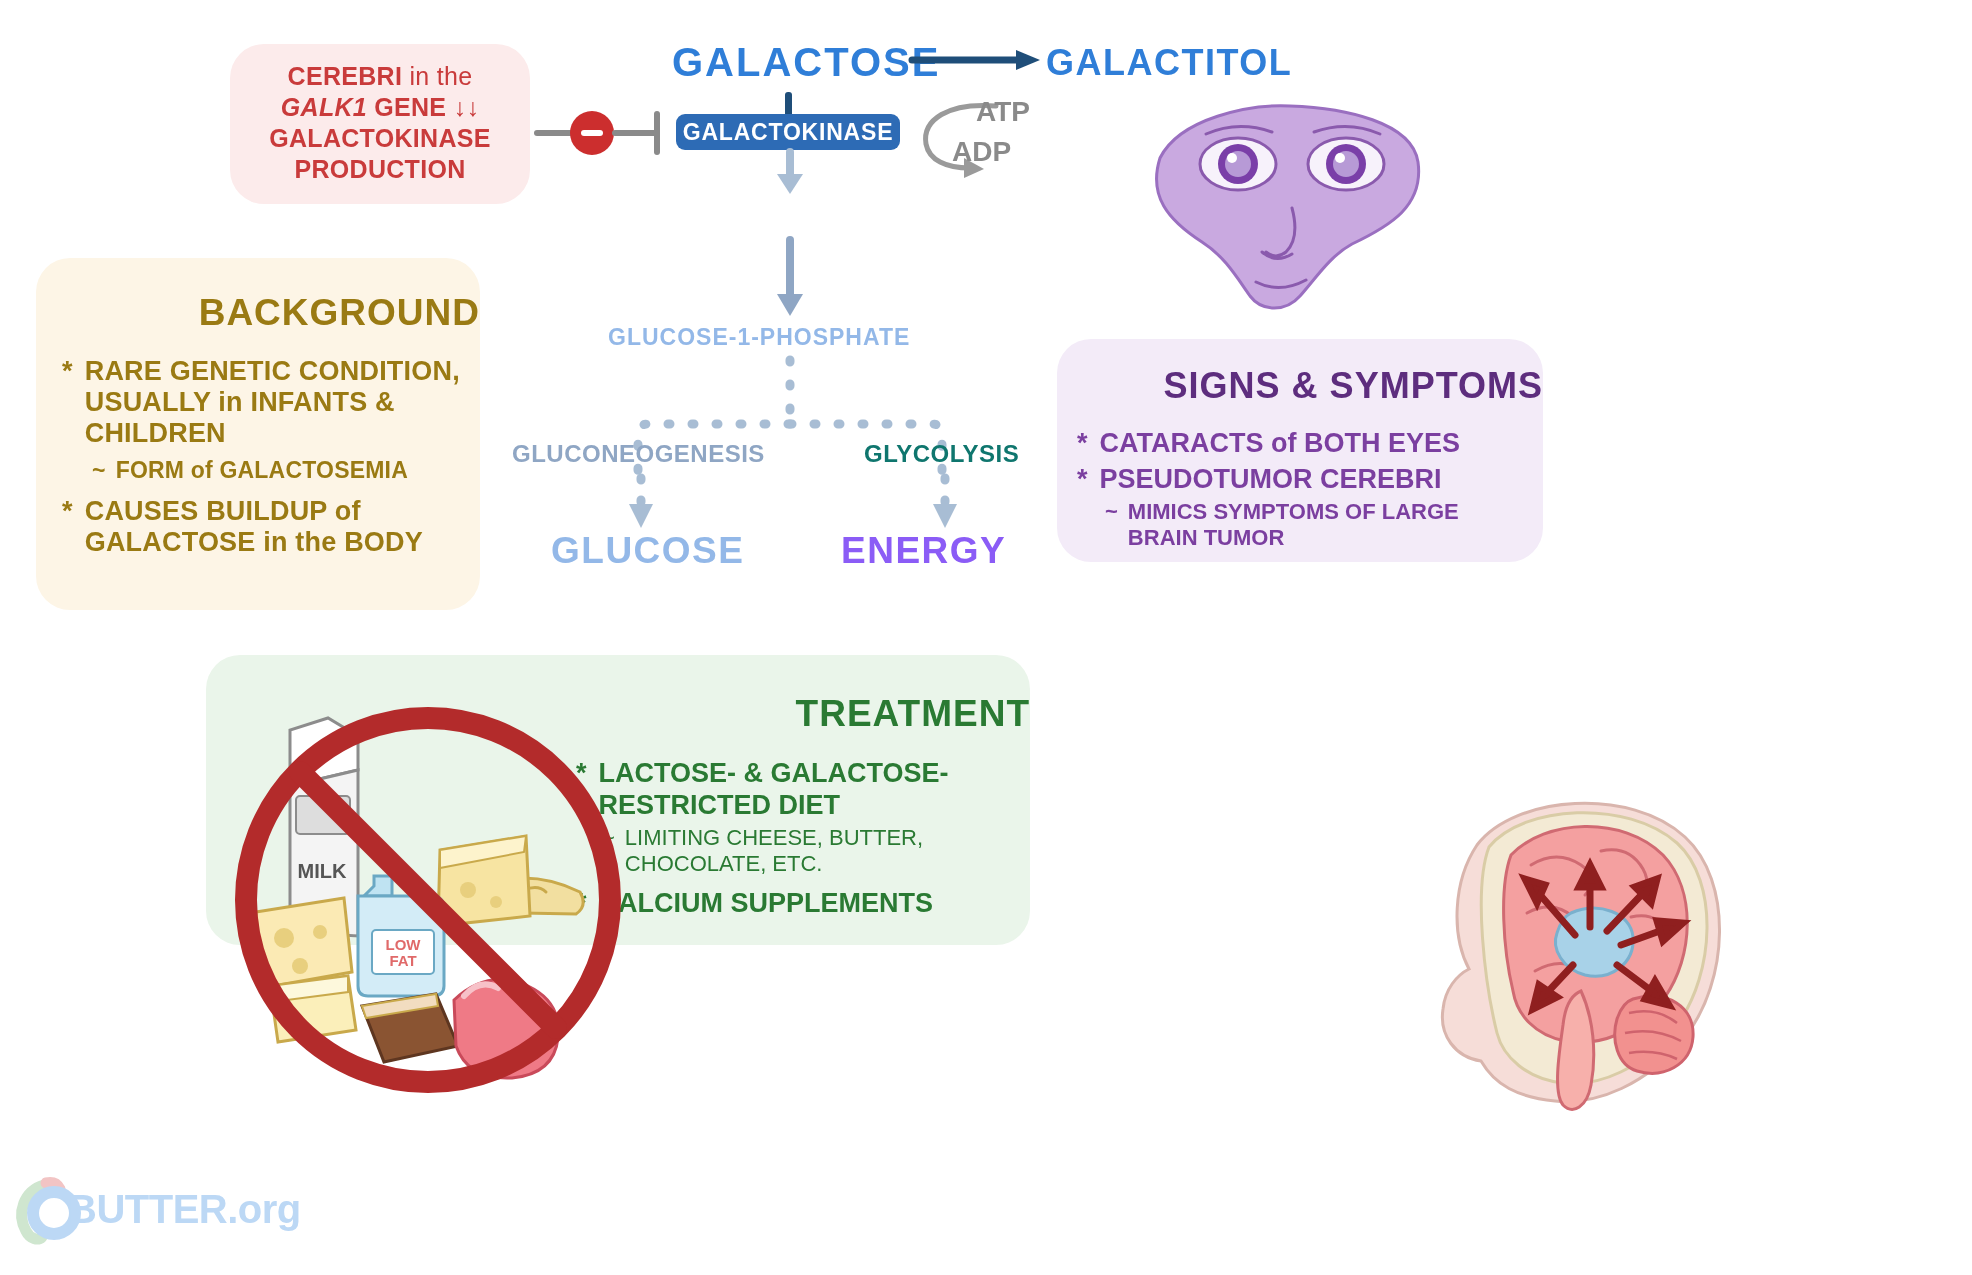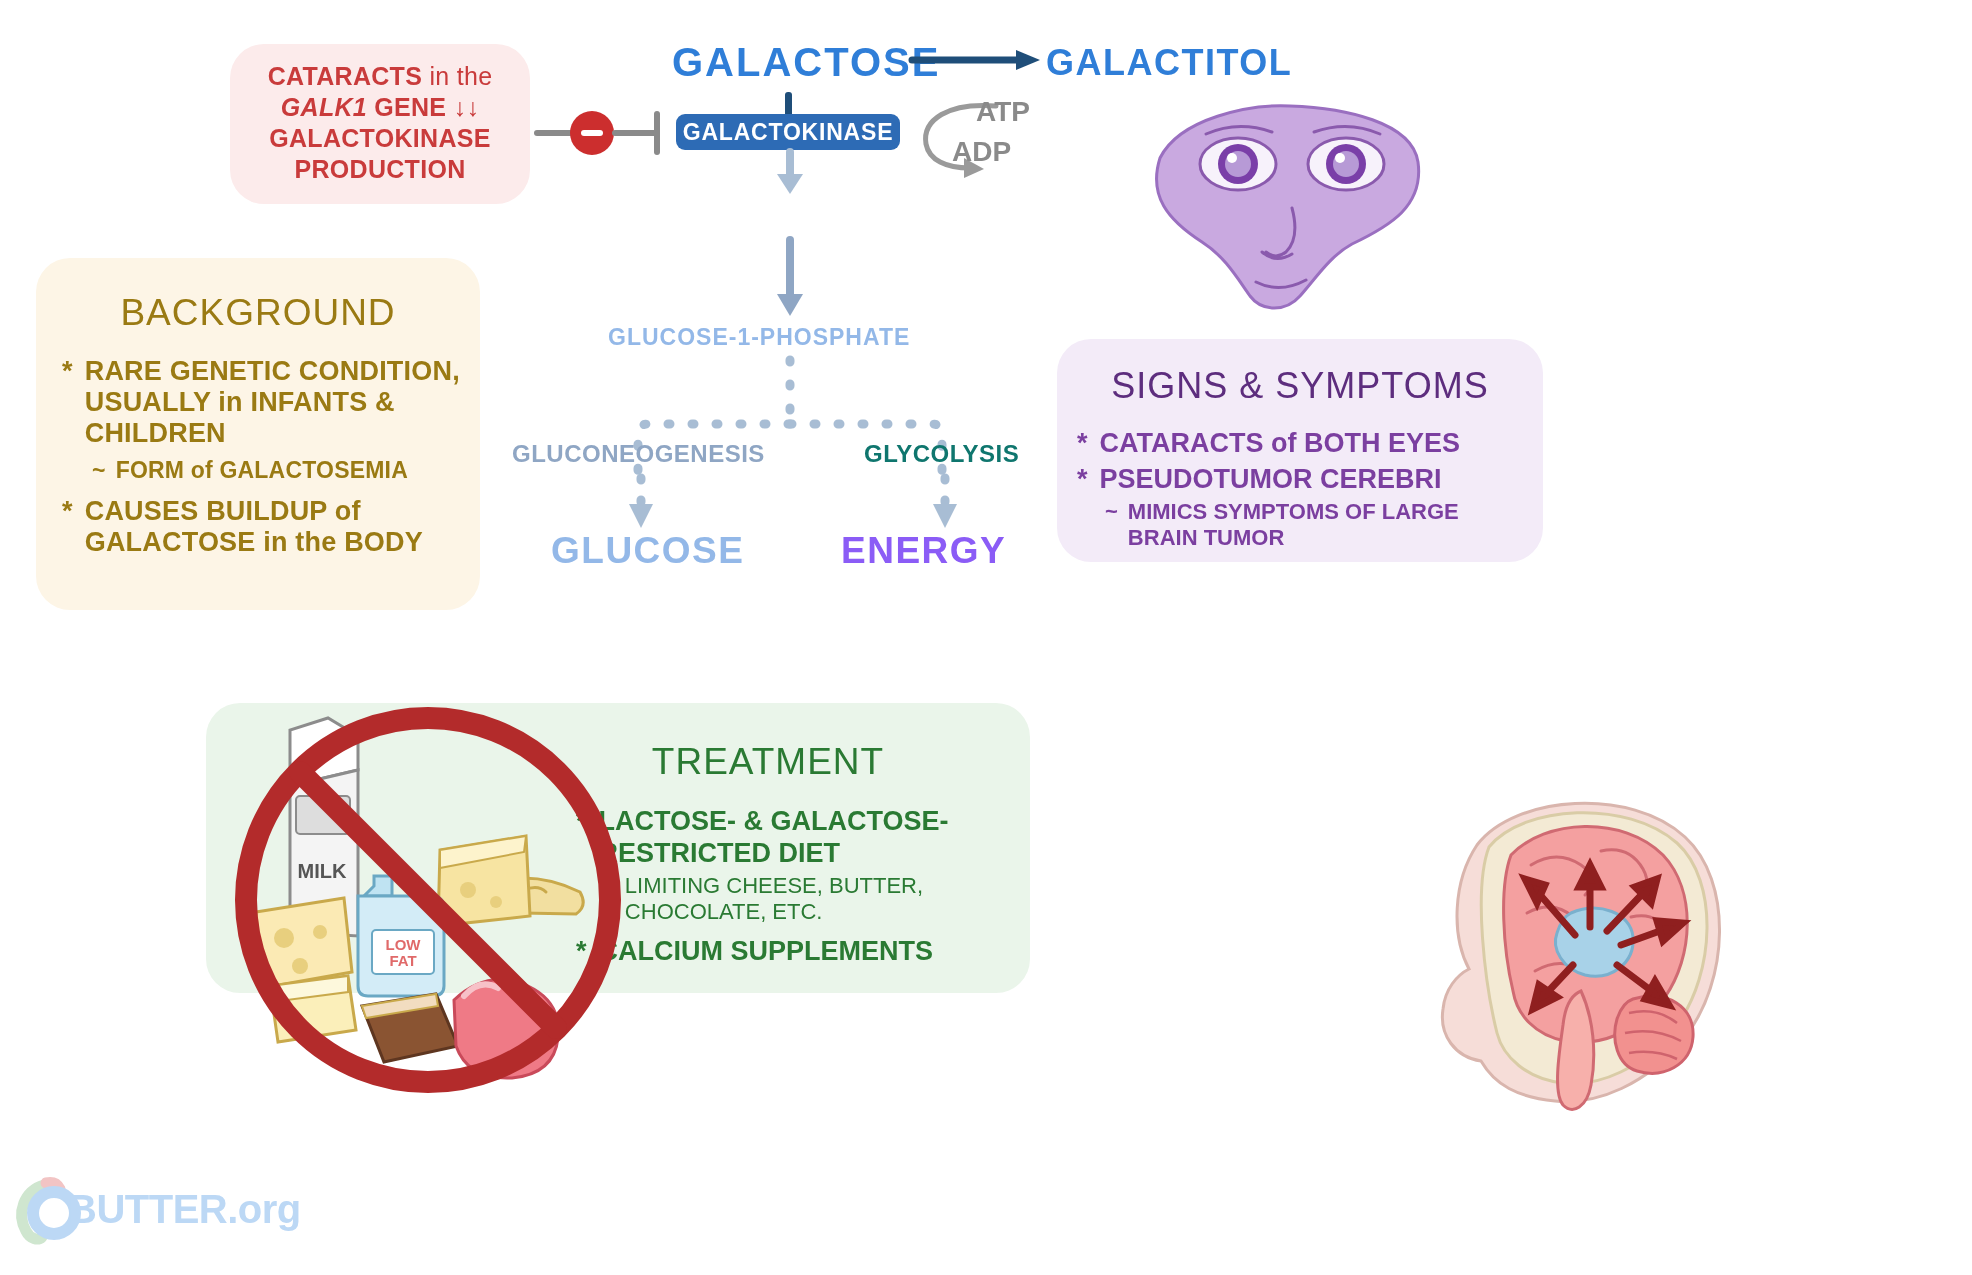--- a/index.html
+++ b/index.html
@@ -9,21 +9,21 @@
     font-family: "Liberation Sans", sans-serif;
     overflow: hidden;
   }
   #stage { position: relative; width: 1972px; height: 1275px; }
 
   .abs { position: absolute; }
 
   
   .panel { position: absolute; border-radius: 34px; }
   .panel-title {
-    font-weight: normal; letter-spacing: 1px; text-align: center;
+    font-weight: bold; letter-spacing: 1px; text-align: right;
   }
   .bullets { list-style: none; }
   .bullets li { display: flex; align-items: flex-start; }
   .bul { flex: 0 0 auto; margin-right: 12px; }
   .sub { display: flex; align-items: flex-start; }
   .sub .tilde { flex: 0 0 auto; margin-right: 10px; }
 
   
   #mutation-box {
     left: 230px; top: 44px; width: 300px; height: 160px;
@@ -63,21 +63,20 @@
   }
   #signs-box .sub {
     color: #7b3fa0; font-size: 22px; line-height: 26px;
     font-weight: bold; padding-left: 28px; margin-top: 4px;
   }
 
   
   #treatment-box {
     left: 206px; top: 655px; width: 824px; height: 290px;
     background: #eaf5ea;
-    margin-top: 48px;
   }
   #tx-title { color: #2a7a33; font-size: 37px; padding-top: 38px; padding-left: 300px; }
   #treatment-box .bullets { padding: 22px 20px 0 370px; }
   #treatment-box li {
     color: #2a7a33; font-size: 27px; line-height: 32px; font-weight: bold;
     margin-bottom: 4px;
   }
   #treatment-box .sub {
     color: #2a7a33; font-size: 22px; line-height: 26px;
     font-weight: normal; padding-left: 26px; margin: 4px 0 10px 0;
@@ -121,21 +120,21 @@
 
   svg { display: block; overflow: visible; }
 </style>
 </head>
 <body>
 
 <div id="stage">
 
   <div class="panel" id="mutation-box">
     <div class="mtext">
-      <span>CATARACTS</span>
+      <span>CEREBRI</span>
       <span class="lower">in the</span><br>
       <span class="ital">GALK1</span>
       <span>GENE</span>
       <span>↓↓</span><br>
       <span>GALACTOKINASE</span><br>
       <span>PRODUCTION</span>
     </div>
   </div>
 
   <div class="abs grayline" style="left:534px; top:130px; width:40px; height:6px; border-radius:3px;"></div>

